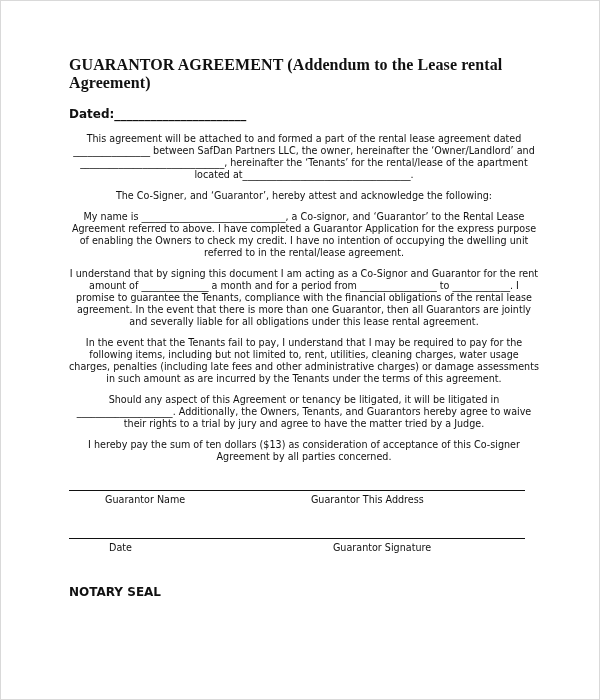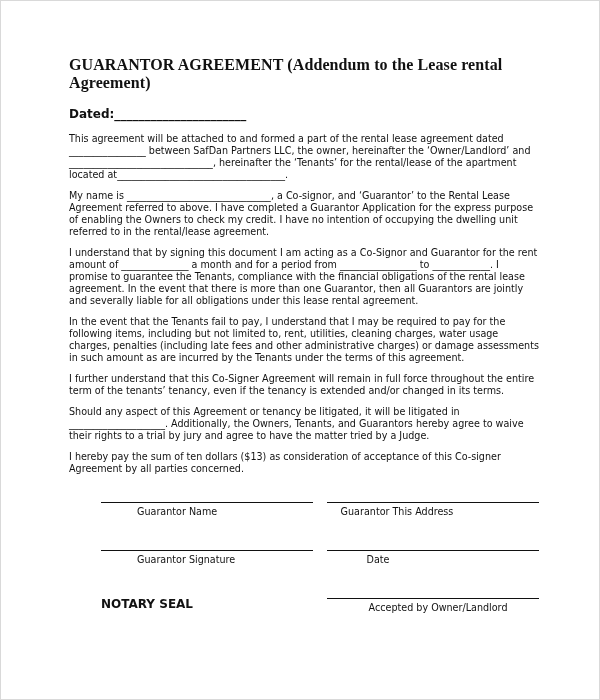--- a/index.html
+++ b/index.html
@@ -27,29 +27,28 @@
   }
   .dated {
     font-size: 12px;
     font-weight: bold;
     margin-bottom: 12px;
   }
   .para {
     font-size: 9.6px;
     line-height: 12px;
     margin-bottom: 9px;
-    text-align: left;
+    text-align: center;
     word-break: break-word;
   }
   .sig-section { margin-top: 18px; }
   .sig-row {
     display: flex;
-    justify-content: space-between;
+    justify-content: flex-start;
     margin-bottom: 24px;
-    margin-left: 32px;
   }
   .sig-cell { width: 48.5%; }
   .sig-line {
     border-bottom: 1px solid #111111;
     height: 10px;
   }
   .sig-label {
     font-size: 9.6px;
     padding-top: 3px;
   }
@@ -66,56 +65,52 @@
 </head>
 <body>
 
 <div class="page">
 
   <div class="doc-title">GUARANTOR AGREEMENT (Addendum to the Lease rental Agreement)</div>
 
   <div class="dated">Dated:______________________</div>
 
   <p class="para">This agreement will be attached to and formed a part of the rental lease agreement dated ________________ between SafDan Partners LLC, the owner, hereinafter the ‘Owner/Landlord’ and ______________________________, hereinafter the ‘Tenants’ for the rental/lease of the apartment located at___________________________________.</p>
+  <p class="para">The Co-Signer, and ‘Guarantor’, hereby attest and acknowledge the following:</p>
   <p class="para">My name is ______________________________, a Co-signor, and ‘Guarantor’ to the Rental Lease Agreement referred to above. I have completed a Guarantor Application for the express purpose of enabling the Owners to check my credit. I have no intention of occupying the dwelling unit referred to in the rental/lease agreement.</p>
   <p class="para">I understand that by signing this document I am acting as a Co-Signor and Guarantor for the rent amount of ______________ a month and for a period from ________________ to ____________. I promise to guarantee the Tenants, compliance with the financial obligations of the rental lease agreement. In the event that there is more than one Guarantor, then all Guarantors are jointly and severally liable for all obligations under this lease rental agreement.</p>
   <p class="para">In the event that the Tenants fail to pay, I understand that I may be required to pay for the following items, including but not limited to, rent, utilities, cleaning charges, water usage charges, penalties (including late fees and other administrative charges) or damage assessments in such amount as are incurred by the Tenants under the terms of this agreement.</p>
-  <p class="para">I further understand that this Co-Signer Agreement will remain in full force throughout the entire term of the tenants’ tenancy, even if the tenancy is extended and/or changed in its terms.</p>
   <p class="para">Should any aspect of this Agreement or tenancy be litigated, it will be litigated in ____________________. Additionally, the Owners, Tenants, and Guarantors hereby agree to waive their rights to a trial by jury and agree to have the matter tried by a Judge.</p>
   <p class="para">I hereby pay the sum of ten dollars ($13) as consideration of acceptance of this Co-signer Agreement by all parties concerned.</p>
 
   <div class="sig-section">
 
     <div class="sig-row">
       <div class="sig-cell">
         <div class="sig-line"></div>
         <div class="sig-label indent-36">Guarantor Name</div>
       </div>
       <div class="sig-cell">
         <div class="sig-line"></div>
         <div class="sig-label indent-14">Guarantor This Address</div>
       </div>
     </div>
 
     <div class="sig-row">
       <div class="sig-cell">
         <div class="sig-line"></div>
-        <div class="sig-label indent-36">Guarantor Signature</div>
+        <div class="sig-label indent-40">Date</div>
       </div>
       <div class="sig-cell">
         <div class="sig-line"></div>
-        <div class="sig-label indent-40">Date</div>
+        <div class="sig-label indent-36">Guarantor Signature</div>
       </div>
     </div>
 
     <div class="sig-row">
       <div class="sig-cell">
         <div class="notary">NOTARY SEAL</div>
-      </div>
-      <div class="sig-cell">
-        <div class="sig-line"></div>
-        <div class="sig-label indent-42">Accepted by Owner/Landlord</div>
       </div>
     </div>
 
   </div>
 
 </div>
 
 </body></html>

